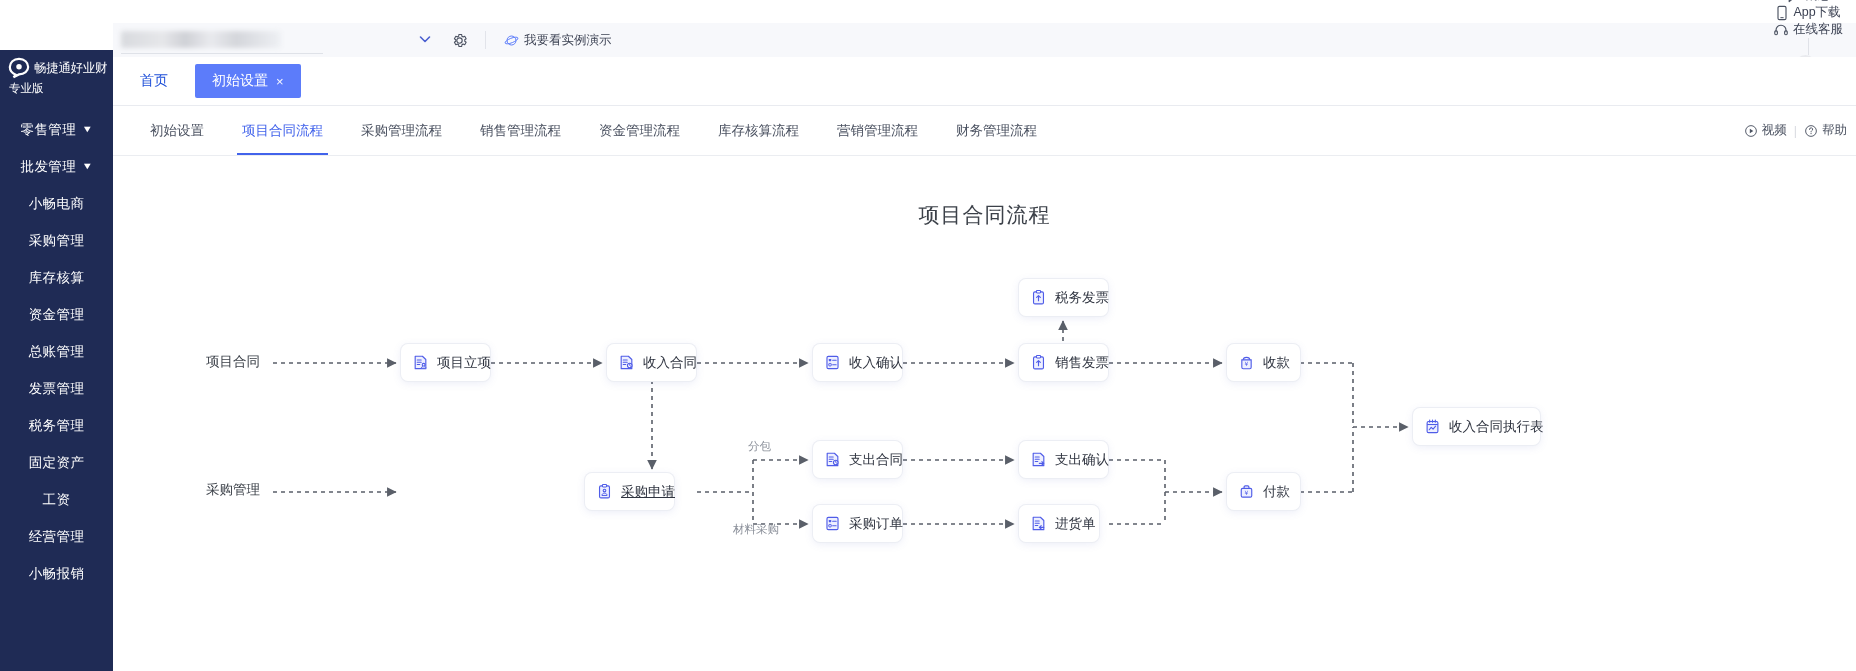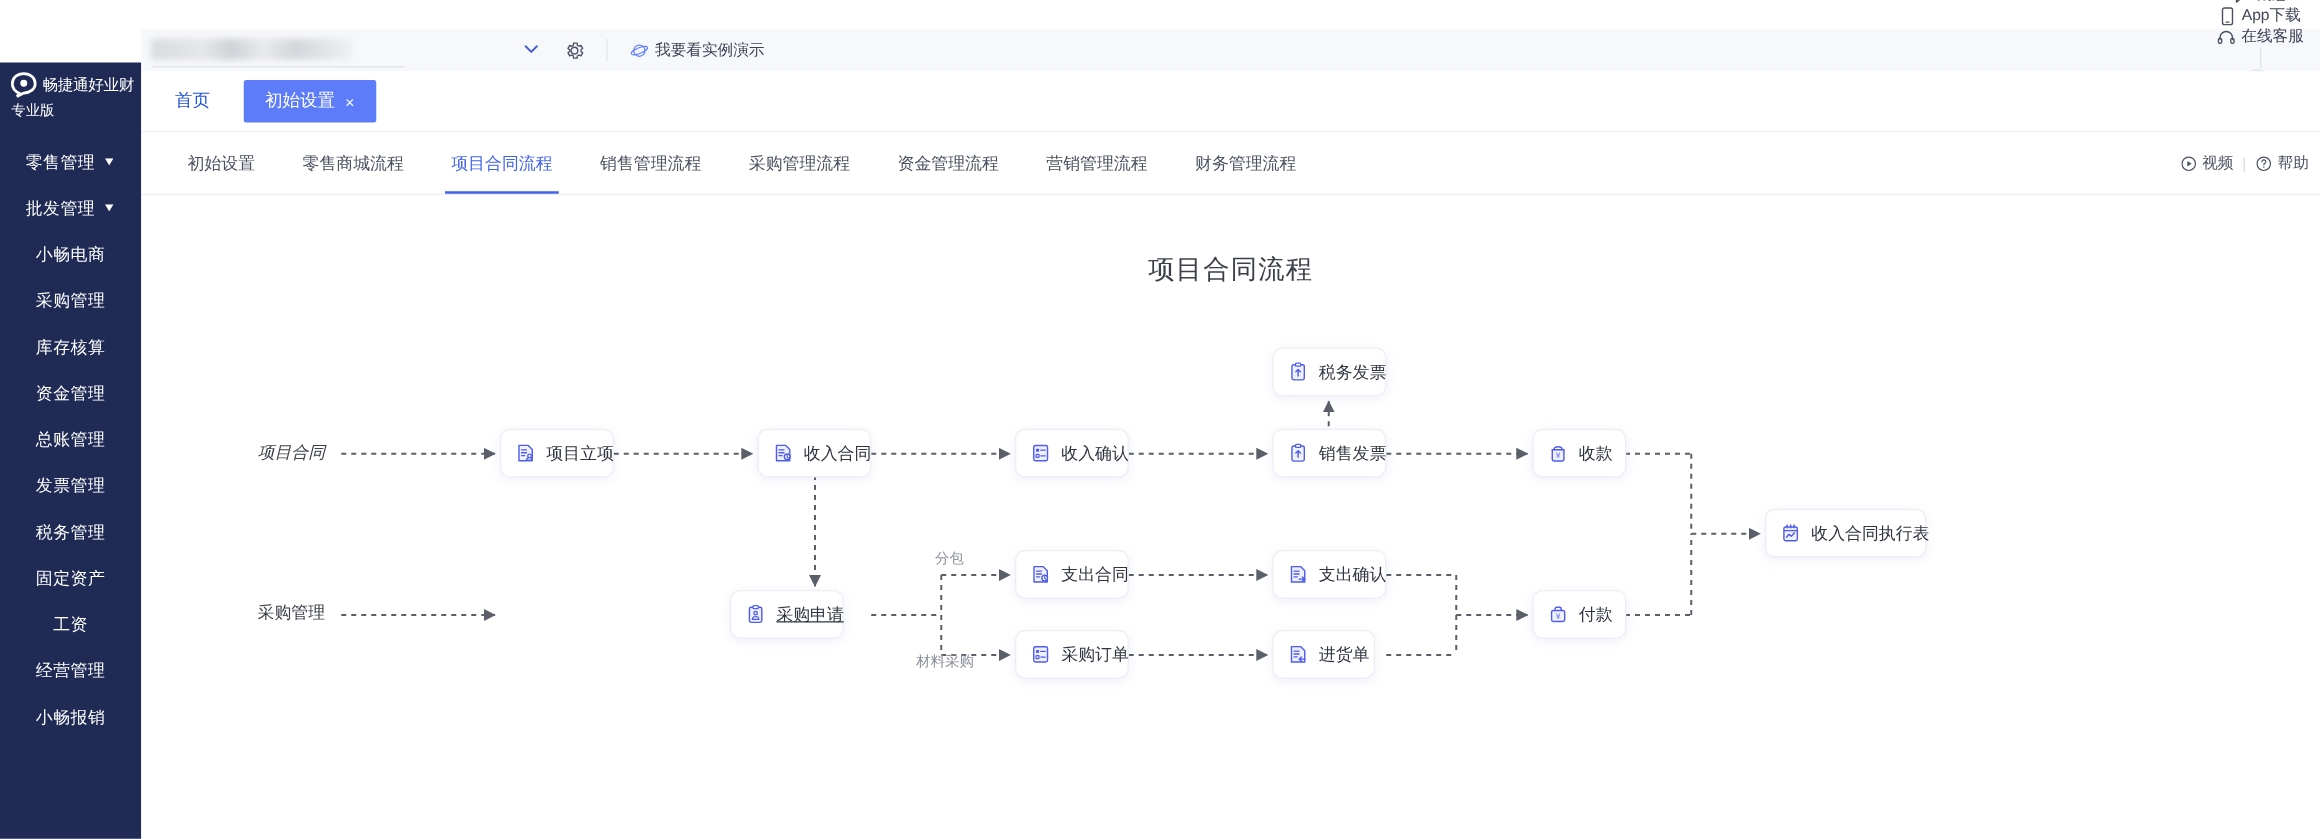--- a/index.html
+++ b/index.html
@@ -283,25 +283,25 @@
       </div>
       <div class="ptab active">
         <span>初始设置</span>
         <span class="x">×</span>
       </div>
     </div>
 
   <div class="subnav">
     <div class="snav-list" id="subnav-list">
         <div class="snav">初始设置</div>
-        <div class="snav">零售商城流程</div>
         <div class="snav active">项目合同流程</div>
+        <div class="snav">采购管理流程</div>
         <div class="snav">销售管理流程</div>
-        <div class="snav">采购管理流程</div>
         <div class="snav">资金管理流程</div>
+        <div class="snav">库存核算流程</div>
         <div class="snav">营销管理流程</div>
         <div class="snav">财务管理流程</div>
       </div>
     <div class="subnav-right">
       <span class="sr-item">
         <svg width="14" height="14" viewBox="0 0 24 24">
           <circle cx="12" cy="12" r="9.2" fill="none" stroke="#4a5160" stroke-width="1.6"></circle>
           <path d="M10 8.2 L16 12 L10 15.8 Z" fill="#4a5160"></path>
         </svg>
         <span>视频</span>
@@ -368,21 +368,21 @@
 
         <path d="M1187,207 L1240,207"></path>
         <path d="M1240,207 L1240,271"></path>
 
         <path d="M1187,336 L1240,336"></path>
         <path d="M1240,336 L1240,271"></path>
       </g>
     </svg>
 
     <div id="flow-labels">
-        <div class="rowlabel" style="left: 93px; top: 197px; font-style: italic;">项目合同</div>
+        <div class="rowlabel" style="left: 93px; top: 197px;">项目合同</div>
         <div class="rowlabel" style="left: 93px; top: 325px;">采购管理</div>
       </div>
     <div id="flow-edgelabels">
         <div class="edgelabel" style="left: 635px; top: 283px;">分包</div>
         <div class="edgelabel" style="left: 620px; top: 366px;">材料采购</div>
       </div>
     <div id="flow-nodes">
         <div class="node" style="left: 288px; top: 188px; width: 89px;">
           <span class="nicon">
             <svg width="17" height="17" viewBox="0 0 24 24">

